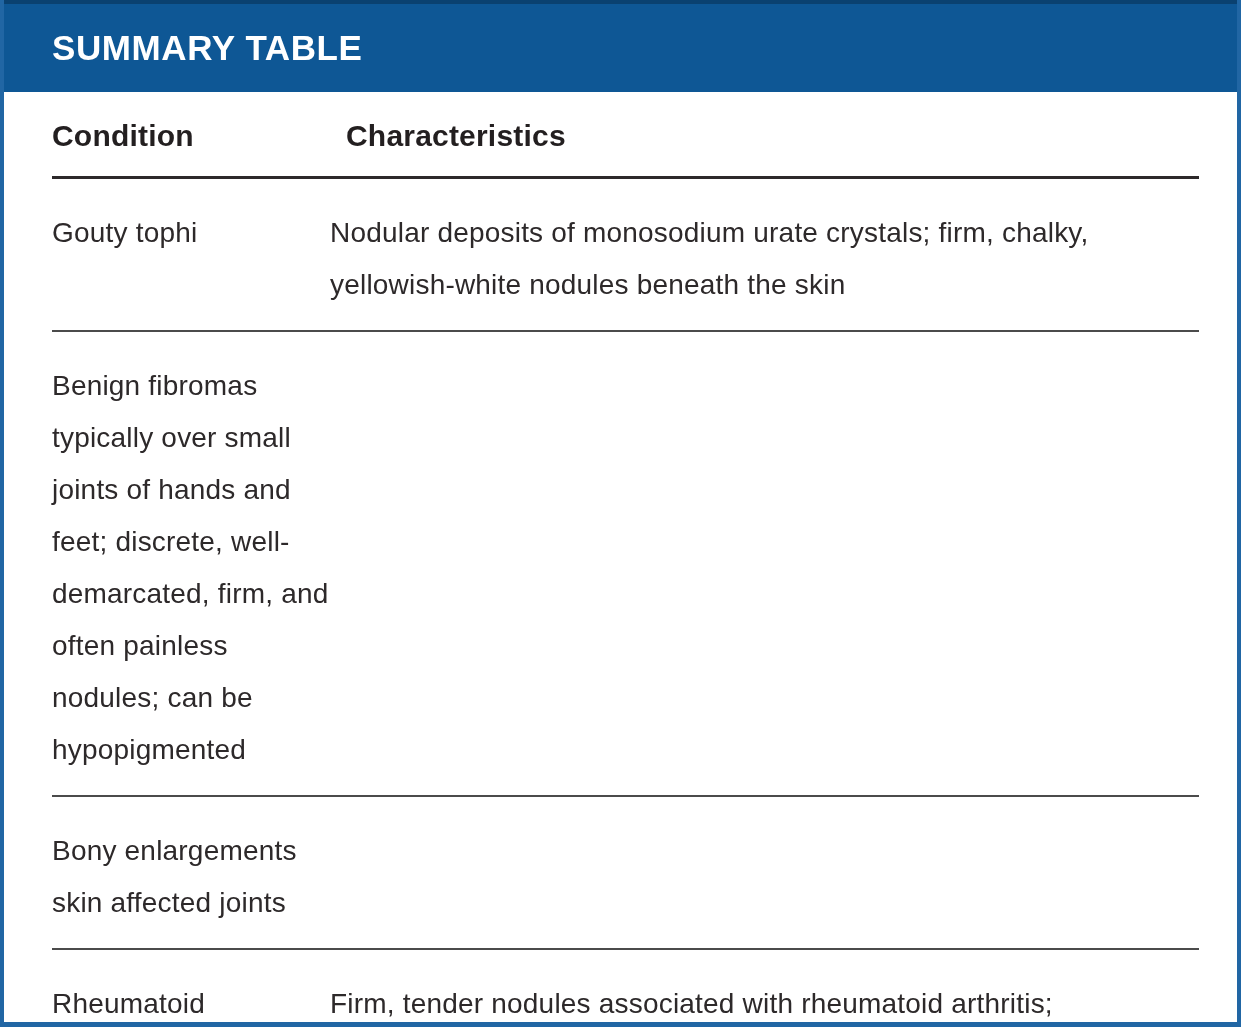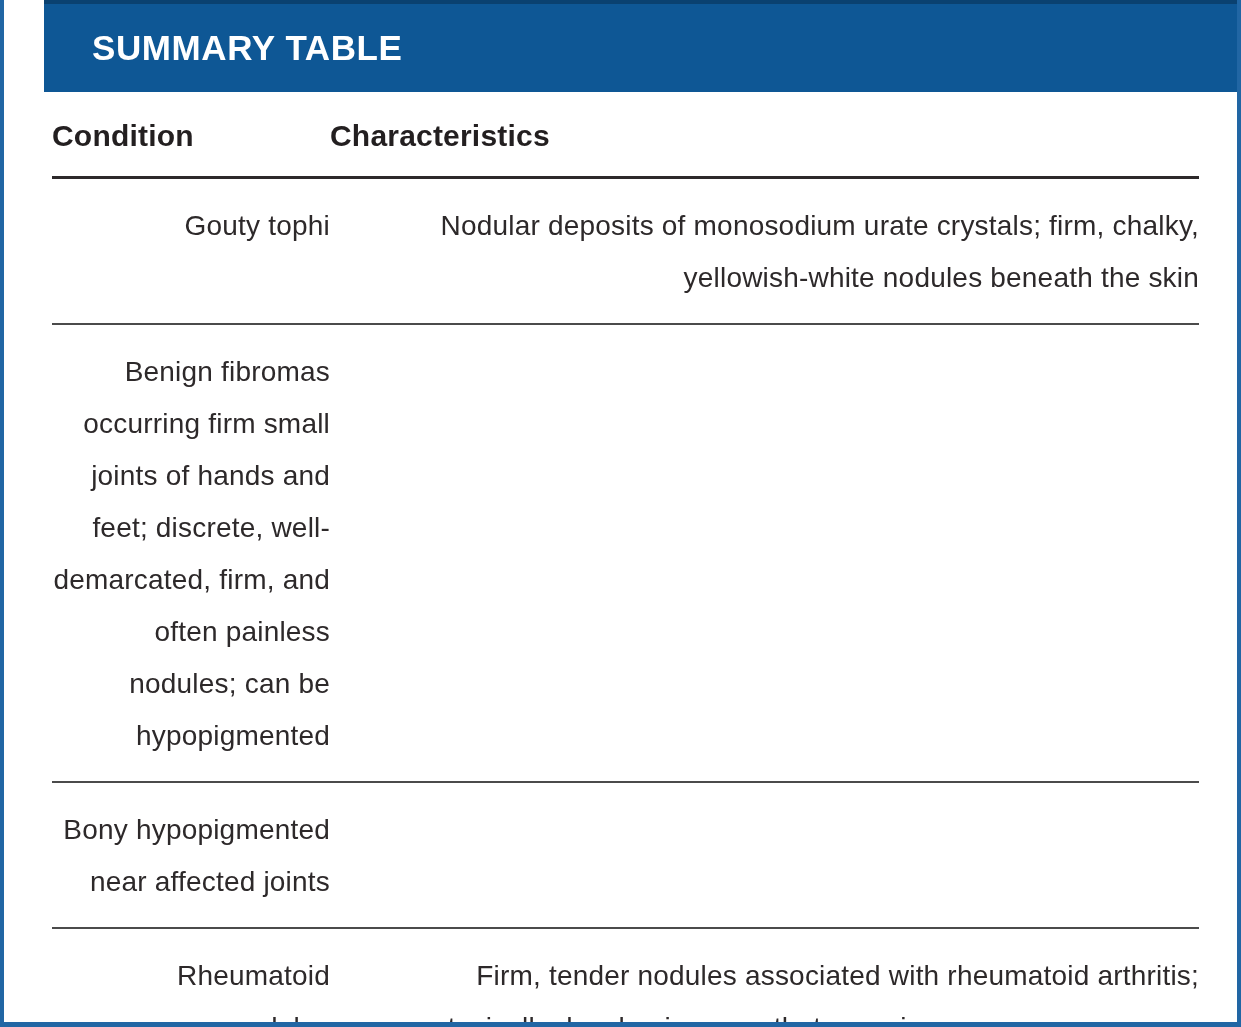--- a/index.html
+++ b/index.html
@@ -20,49 +20,48 @@
     overflow: hidden;
   }
   .band {
     box-sizing: border-box;
     height: 92px;
     background: #0e5795;
     border-top: 4px solid #0a4170;
     display: flex;
     align-items: center;
     padding-left: 48px;
-    margin-left: 40px;
   }
   .band .title {
     color: #ffffff;
     font-size: 35px;
     font-weight: 800;
     letter-spacing: 0.6px;
   }
   .content {
     padding: 0 38px 0 48px;
   }
   .thead {
     display: grid;
     grid-template-columns: 278px 1fr;
     padding: 27px 0 23px 0;
     border-bottom: 3px solid #2d292a;
+    gap: 16px;
   }
   .th {
     font-size: 30px;
     font-weight: 700;
     color: #231f20;
     letter-spacing: 0.2px;
   }
   .tr {
     display: grid;
     grid-template-columns: 278px 1fr;
-    padding: 21px 0 19px 0;
+    padding: 28px 0 19px 0;
     border-bottom: 2px solid #4b4b4b;
-    text-align: right;
   }
   .tr:last-child {
     border-bottom: none;
     gap: 20px;
   }
   .td {
     font-size: 28px;
     line-height: 52px;
     color: #2d292a;
     letter-spacing: 0.2px;
@@ -94,27 +93,27 @@
     <div class="td td-condition">
       <span class="cell-text">Gouty tophi</span>
     </div>
     <div class="td td-characteristics">
       <span class="cell-text">Nodular deposits of monosodium urate crystals; firm, chalky, yellowish-white nodules beneath the skin</span>
     </div>
   </div>
 
   <div class="tr">
     <div class="td td-characteristics">
-      <span class="cell-text">Benign fibromas occurring firm small joints of hands and feet; discrete, well-demarcated, firm, and often painless nodules; can be hypopigmented</span>
+      <span class="cell-text">Benign fibromas typically over small joints of hands and feet; discrete, well-demarcated, firm, and often painless nodules; can be hypopigmented</span>
     </div>
   </div>
 
   <div class="tr">
     <div class="td td-characteristics">
-      <span class="cell-text">Bony hypopigmented near affected joints</span>
+      <span class="cell-text">Bony enlargements skin affected joints</span>
     </div>
   </div>
 
   <div class="tr">
     <div class="td td-condition">
       <span class="cell-text">Rheumatoid nodules</span>
     </div>
     <div class="td td-characteristics">
       <span class="cell-text">Firm, tender nodules associated with rheumatoid arthritis; typically develop in areas that experience pressure or areas</span>
     </div>

